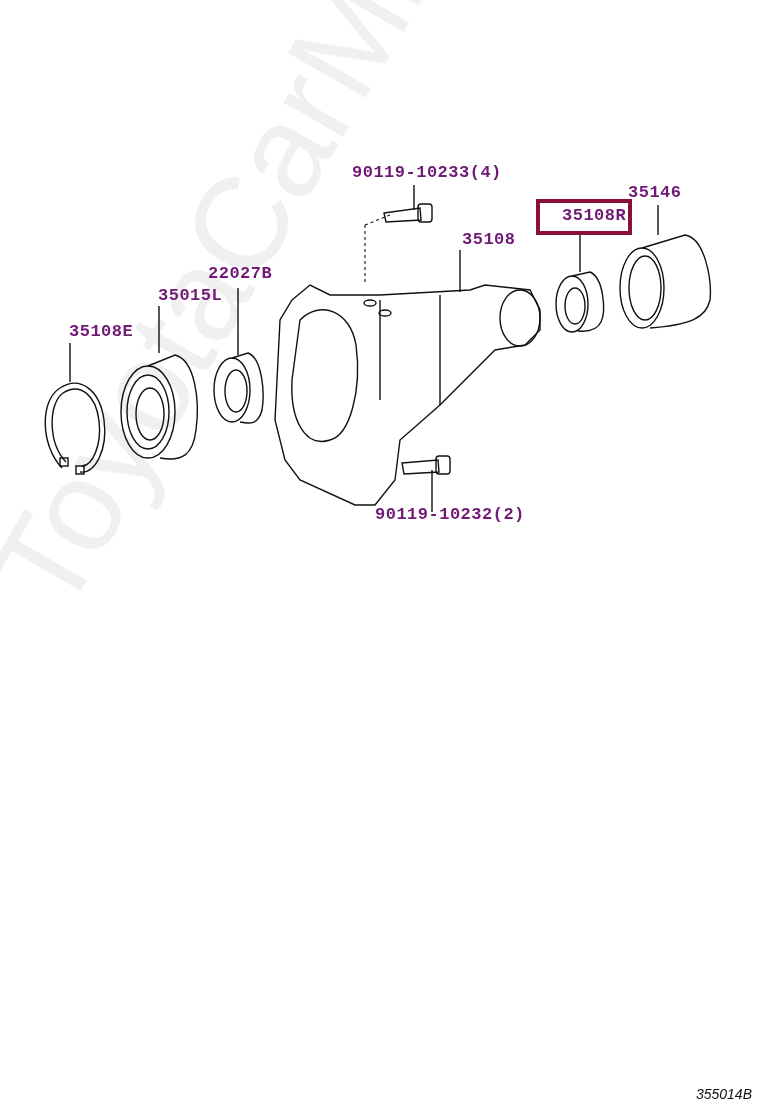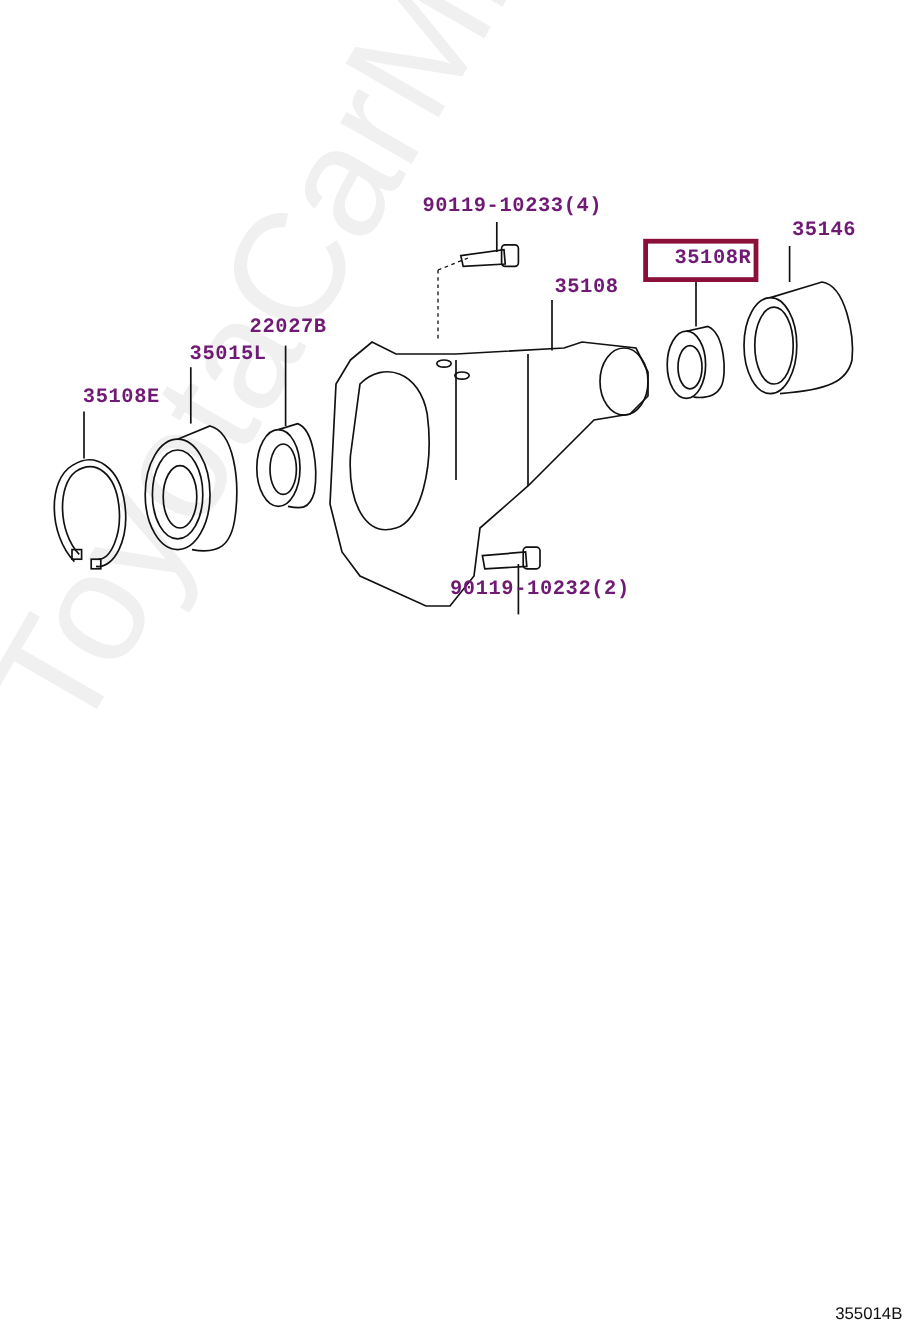--- a/index.html
+++ b/index.html
@@ -1,20 +1,20 @@
 <!DOCTYPE html>
 <html><head>
 <meta charset="utf-8">
 <style>
   html, body { margin:0; padding:0; background:#ffffff; }
   body { width:760px; height:1112px; position:relative; overflow:hidden; font-family:"DejaVu Sans Mono", monospace; }
   .canvas { position:absolute; left:0; top:0; width:760px; height:1112px; }
   .label { position:absolute; font-family:"Liberation Mono","DejaVu Sans Mono", monospace; font-weight:bold; font-size:17px; color:#701a75; letter-spacing:0.5px; white-space:nowrap; cursor:pointer; }
   .highlight { position:absolute; border:4px solid #8a0f3a; box-sizing:border-box; }
-  .footer-code { position:absolute; right:8px; bottom:10px; font-family:"Liberation Sans", sans-serif; font-size:14px; color:#111; }
+  .footer-code { position:absolute; right:8px; bottom:10px; font-family:"Liberation Sans", sans-serif; font-size:14px; color:#111;font-style:italic; }
   .watermark { position:absolute; left:-40px; top:560px; font-family:"Liberation Sans", sans-serif; font-size:130px; color:#f0f0f0; transform:rotate(-60deg); transform-origin:left top; white-space:nowrap; pointer-events:none; }
   svg { position:absolute; left:0; top:0; }
   svg .ln { stroke:#111; stroke-width:1.4; fill:none; }
   svg .dash { stroke:#111; stroke-width:1.1; fill:none; stroke-dasharray:3 3; }
 </style>
 </head>
 <body>
 
 <div class="canvas">
 
@@ -86,21 +86,21 @@
       <ellipse class="ln" cx="645" cy="288" rx="16" ry="32"></ellipse>
       <path class="ln" d="M642,248 L685,235 C705,238 712,280 710,300 C706,318 690,325 650,328"></path>
     </g>
   </svg>
 
   <div class="label" style="left:24px; top:322px;margin-left:45px;">35108E</div>
   <div class="label" style="left:128px; top:286px;margin-left:30px;">35015L</div>
   <div class="label" style="left:208px; top:264px;">22027B</div>
   <div class="label" style="left:430px; top:230px;margin-left:32px;">35108</div>
   <div class="label" style="left:352px; top:163px;">90119-10233(4)</div>
-  <div class="label" style="left:375px; top:482px;text-align:center;">90119-10232(2)</div>
+  <div class="label" style="left:375px; top:505px;text-align:center;">90119-10232(2)</div>
 
   <div class="highlight" style="left:536px; top:199px; width:96px; height:36px;"></div>
   <div class="label" style="left:562px; top:206px;">35108R</div>
 
-  <div class="label" style="left:660px; top:183px;">35146</div>
+  <div class="label" style="left:628px; top:183px;">35146</div>
 
   <div class="footer-code">355014B</div>
 </div>
 
 </body></html>

